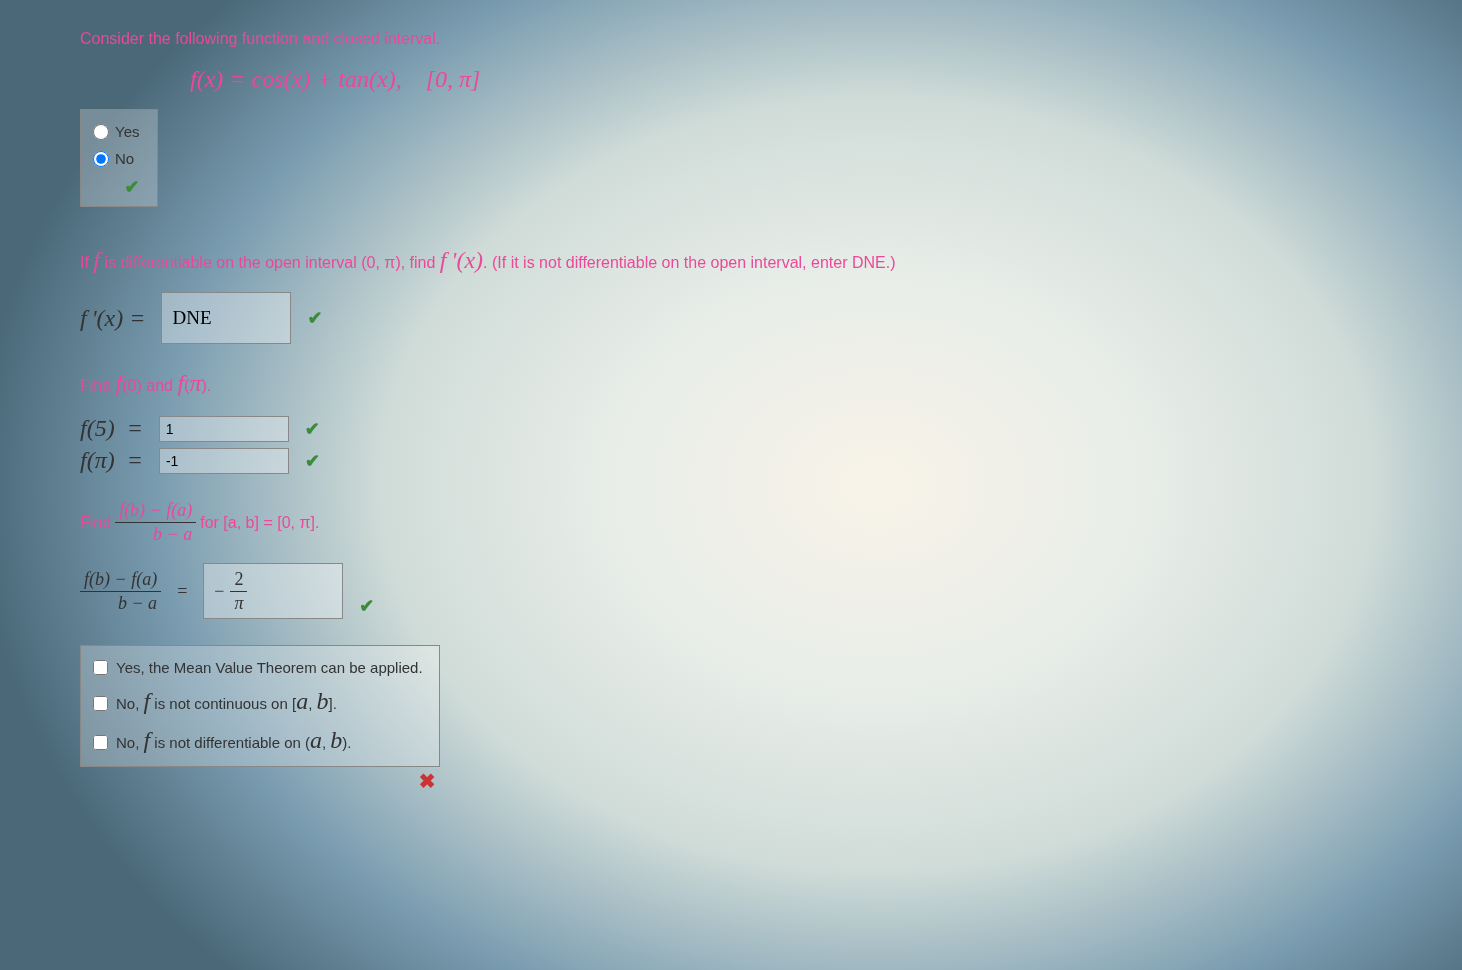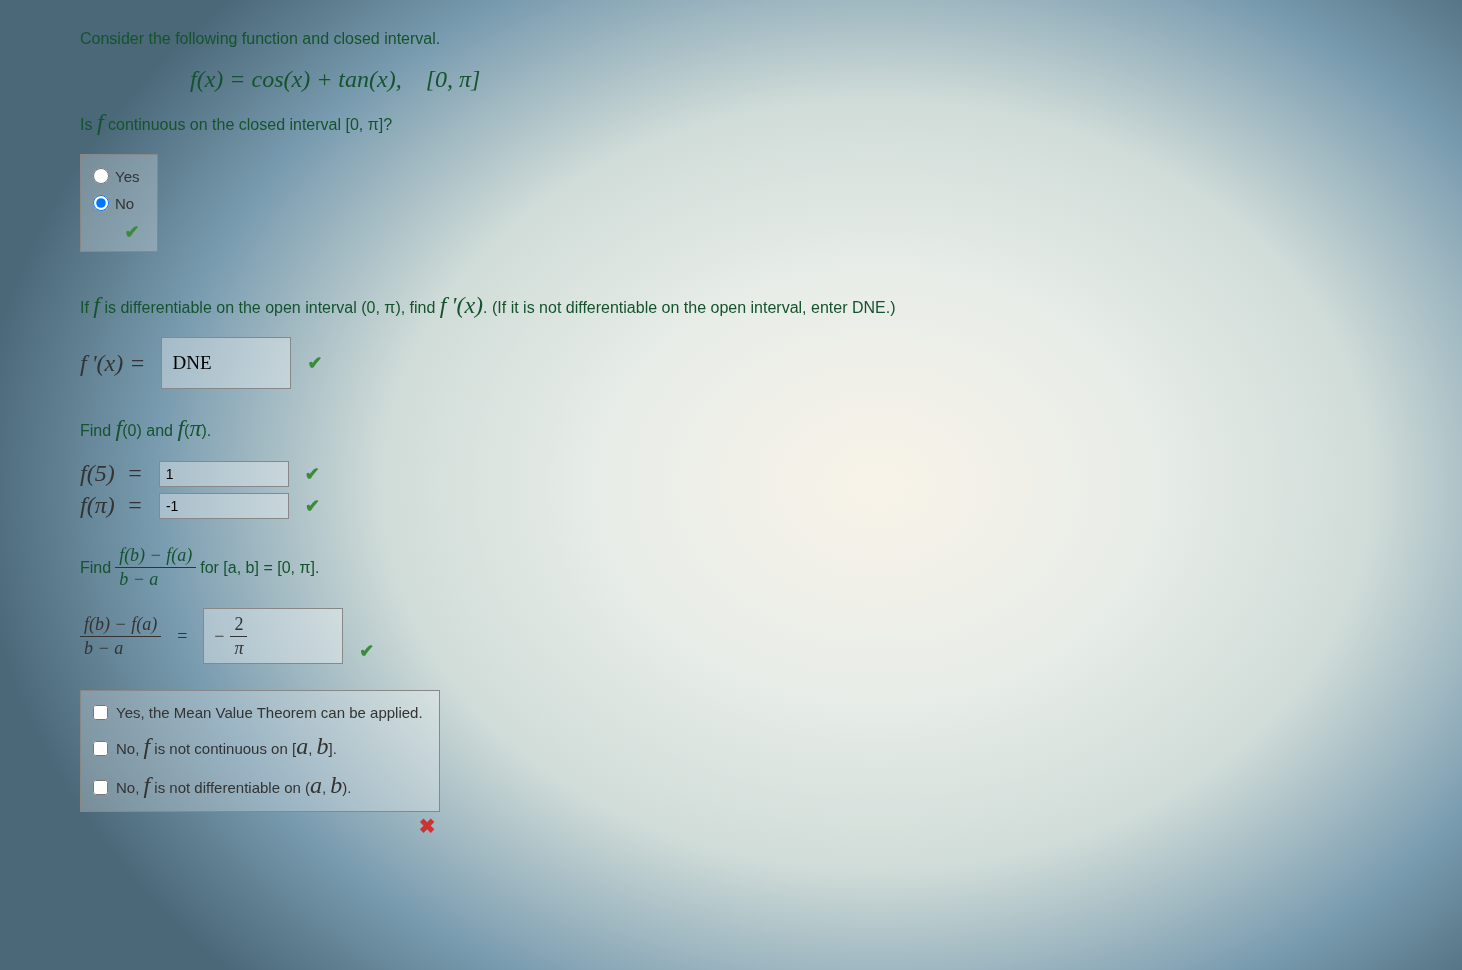--- a/index.html
+++ b/index.html
@@ -8,76 +8,73 @@
       font-size: 16px;
       color: #333;
       background: radial-gradient(ellipse 900px 700px at 60% 50%, #f8f3e8 0%, #e8ede8 30%, #d0dcd8 55%, #7a9cb0 80%, #4a6878 100%);
       min-height: 970px;
       padding: 0;
     }
     .container {
       padding: 30px 80px;
       max-width: 1400px;
     }
-    .paragraph { margin-bottom: 18px; color: #14532d; }
+    .paragraph { margin-bottom: 18px; color: #ec4899; }
     .indent { margin-left: 110px; margin-top: 16px; margin-bottom: 16px; }
     .mi { font-style: italic; font-family: 'Times New Roman', serif; font-size: 24px; }
     .mn { font-family: 'Times New Roman', serif; font-size: 18px; }
     .answer-box {
       display: inline-block;
       border: 1px solid #888;
       background: rgba(255,255,255,0.25);
       vertical-align: middle;
       font-family: Verdana, Arial, sans-serif;
       font-size: 15px;
     }
     .radio-group { padding: 8px 16px 4px 10px; }
-    .radio-row { display: flex; align-items: flex-start; padding: 5px 2px; }
+    .radio-row { display: flex; align-items: center; padding: 5px 2px; }
     .radio-row input[type=radio] { width: 16px; height: 16px; margin-right: 6px; cursor: pointer; }
     .feedback-row { padding: 4px 2px; text-align: right; }
     .check-icon { color: #3a8c3a; font-weight: bold; font-size: 18px; display: inline-block; }
     .cross-icon { color: #c33; font-weight: bold; font-size: 20px; display: inline-block; }
     .text-input {
       border: 1px solid #888;
       background: rgba(255,255,255,0.35);
       padding: 6px 10px;
       font-size: 16px;
       font-family: 'Times New Roman', serif;
       vertical-align: middle;
     }
     .text-input.wide { width: 130px; height: 52px; }
     .text-input.med { width: 130px; height: 26px; padding: 2px 6px; font-size: 14px; font-family: Verdana, sans-serif; }
     .text-input.big { width: 140px; height: 56px; font-size: 22px; padding: 10px; }
     .row-align { display: flex; align-items: center; gap: 16px; margin-bottom: 5px; }
     .row-align .label { min-width: 62px; }
     .frac {
       display: inline-block;
       vertical-align: middle;
-      text-align: left;
+      text-align: right;
       font-family: 'Times New Roman', serif;
       font-style: italic;
       font-size: 18px;
     }
     .frac .num { display: block; padding: 0 4px 1px; border-bottom: 1px solid #333; }
     .frac .den { display: block; padding: 1px 4px 0; }
     .checkbox-group { padding: 6px 14px 6px 10px; }
     .checkbox-row { display: flex; align-items: baseline; padding: 6px 2px; }
     .checkbox-row input[type=checkbox] { width: 15px; height: 15px; margin-right: 8px; cursor: pointer; flex-shrink: 0; position: relative; top: 2px; }
     .cb-focus-wrap { display: inline-block; border: 1px dotted #666; padding: 1px 2px 1px 1px; margin-right: 4px; }
   </style>
 </head>
 <body>
 
 <div class="container">
   <div class="paragraph">Consider the following function and closed interval.</div>
   <div class="paragraph indent mi">f(x) = cos(x) + tan(x), [0, π]</div>
 
-  <div class="paragraph">
-    <span>Is </span><span class="mi">f</span><span> continuous on the closed interval [0, π]?</span>
-  </div>
 
   <div class="answer-box" style="margin-bottom:30px;">
     <div class="radio-group">
       <label class="radio-row">
         <input type="radio" name="q1" style="">
         <span>Yes</span>
       </label>
       <label class="radio-row">
         <input type="radio" name="q1" checked="" style="">
         <span>No</span>

